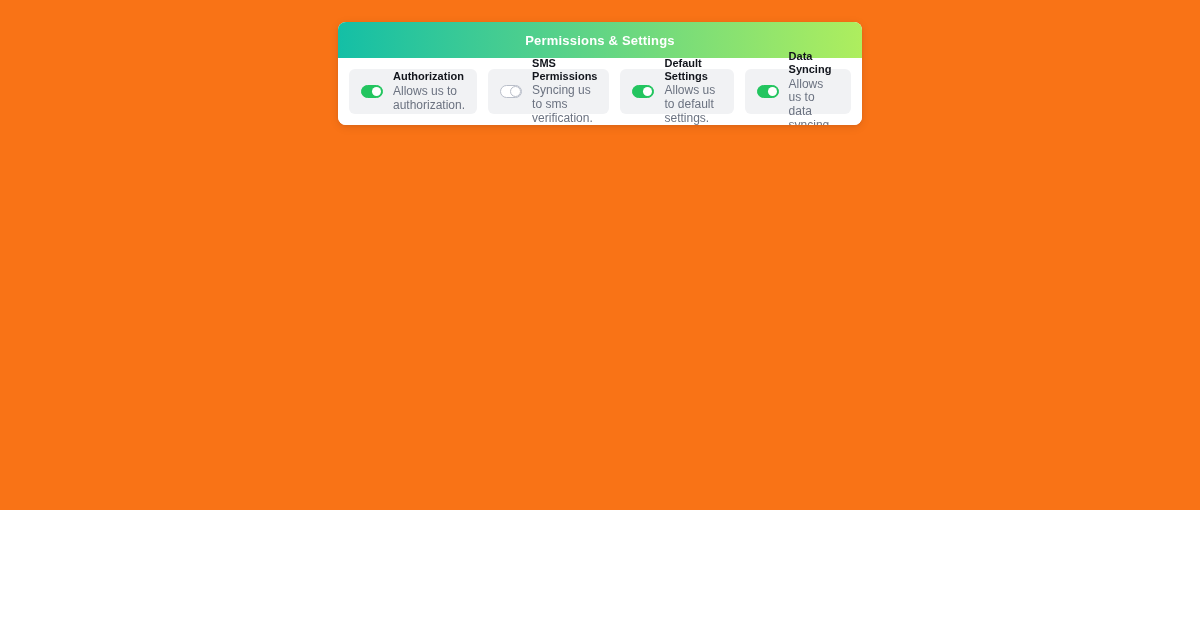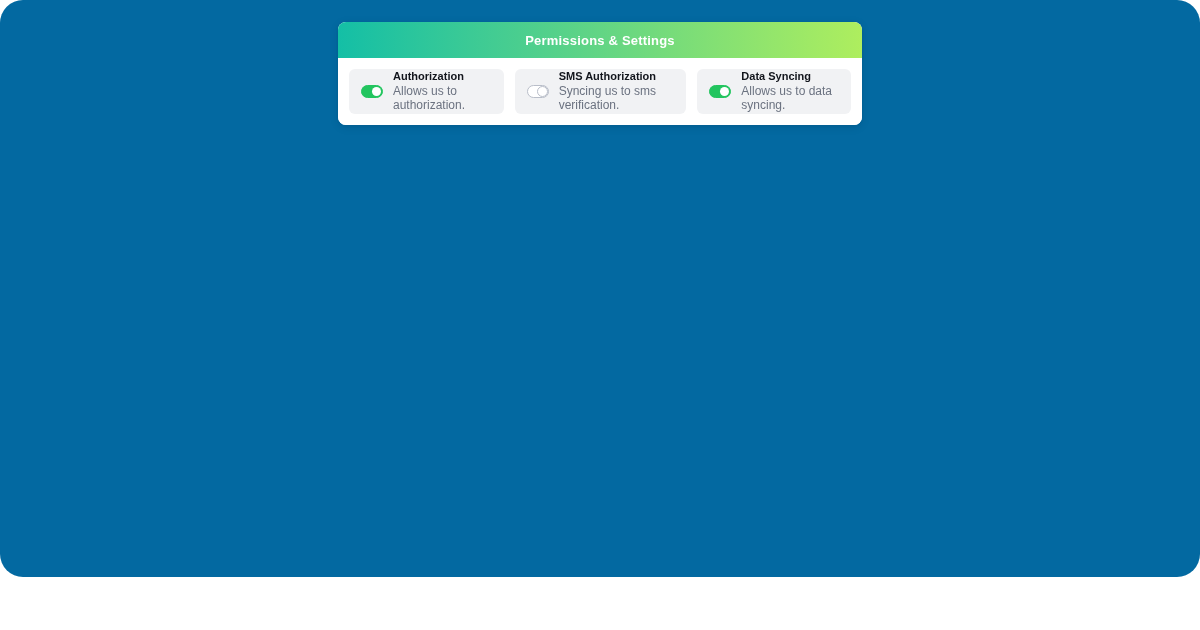--- a/index.html
+++ b/index.html
@@ -8,24 +8,23 @@
     width: 1200px;
     height: 630px;
     background: #ffffff;
     font-family: "Liberation Sans", sans-serif;
     -webkit-font-smoothing: antialiased;
   }
 
   .page {
     position: relative;
     width: 1200px;
-    height: 577px;
-    background: #0369a1;
+    height: 510px;
+    background: #f97316;
     overflow: hidden;
-    border-radius: 23px;
   }
 
   
   .card {
     position: absolute;
     left: 338px;
     top: 22px;
     width: 524px;
     background: #ffffff;
     border-radius: 8px;
@@ -152,26 +151,35 @@
           <div class="setting-title">Authorization</div>
           <div class="setting-desc">Allows us to authorization.</div>
         </div>
       </div>
 
       <div class="setting-row">
         <div class="toggle off">
           <span class="knob"></span>
         </div>
         <div class="setting-text">
-          <div class="setting-title">SMS Authorization</div>
+          <div class="setting-title">SMS Permissions</div>
           <div class="setting-desc">Syncing us to sms verification.</div>
         </div>
       </div>
 
 
+      <div class="setting-row">
+        <div class="toggle on">
+          <span class="knob"></span>
+        </div>
+        <div class="setting-text">
+          <div class="setting-title">Default Settings</div>
+          <div class="setting-desc">Allows us to default settings.</div>
+        </div>
+      </div>
 
       <div class="setting-row">
         <div class="toggle on">
           <span class="knob"></span>
         </div>
         <div class="setting-text">
           <div class="setting-title">Data Syncing</div>
           <div class="setting-desc">Allows us to data syncing.</div>
         </div>
       </div>

